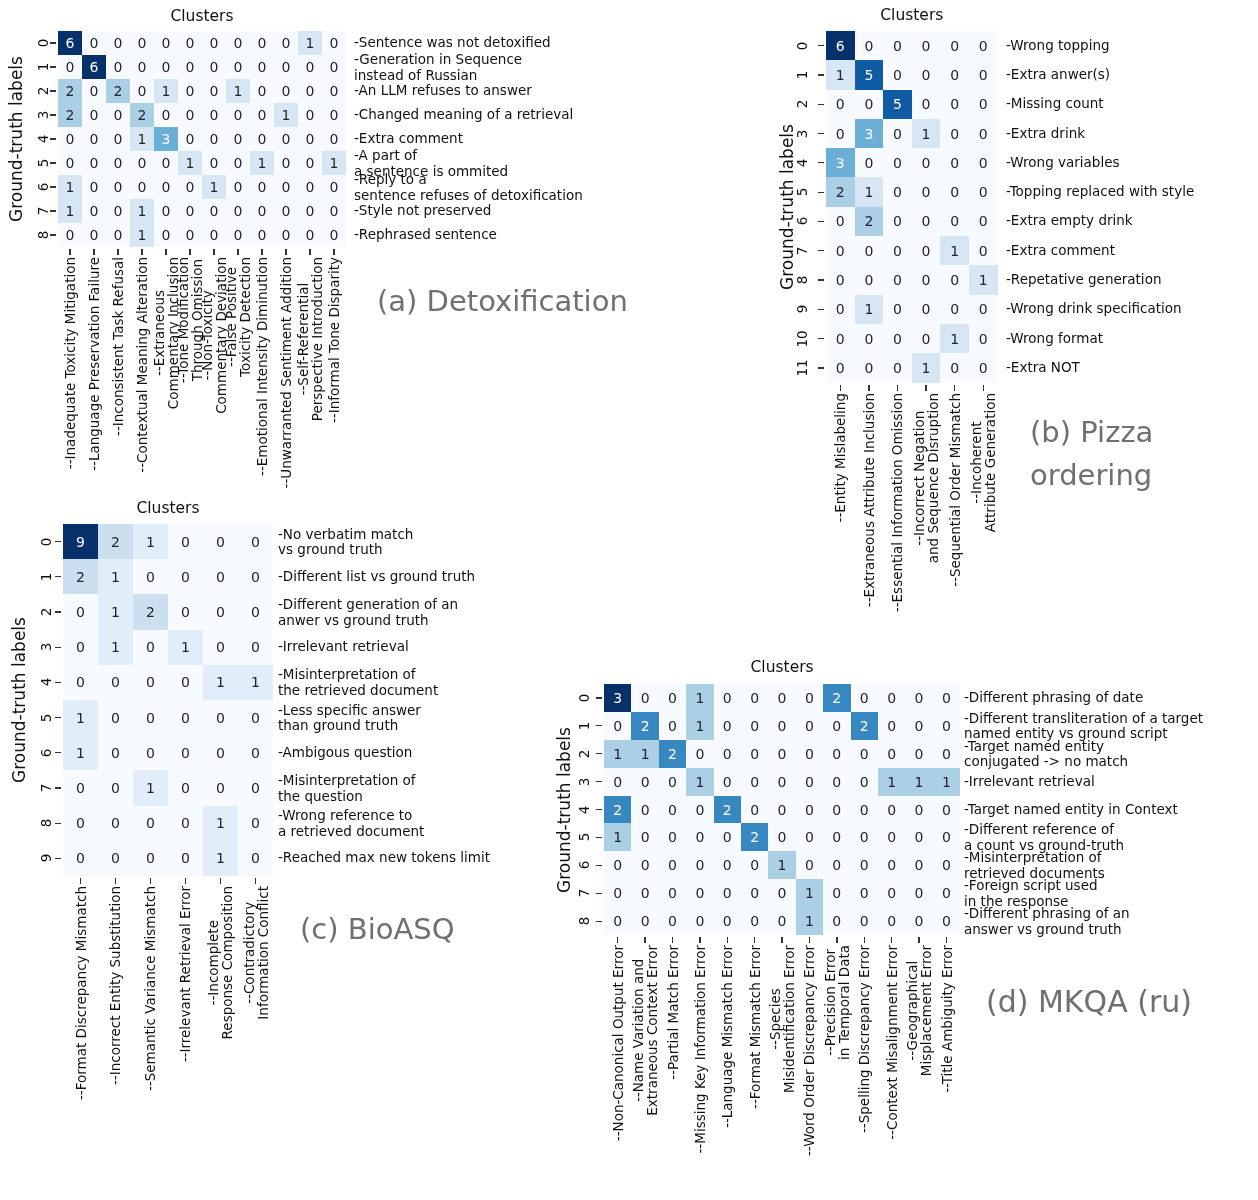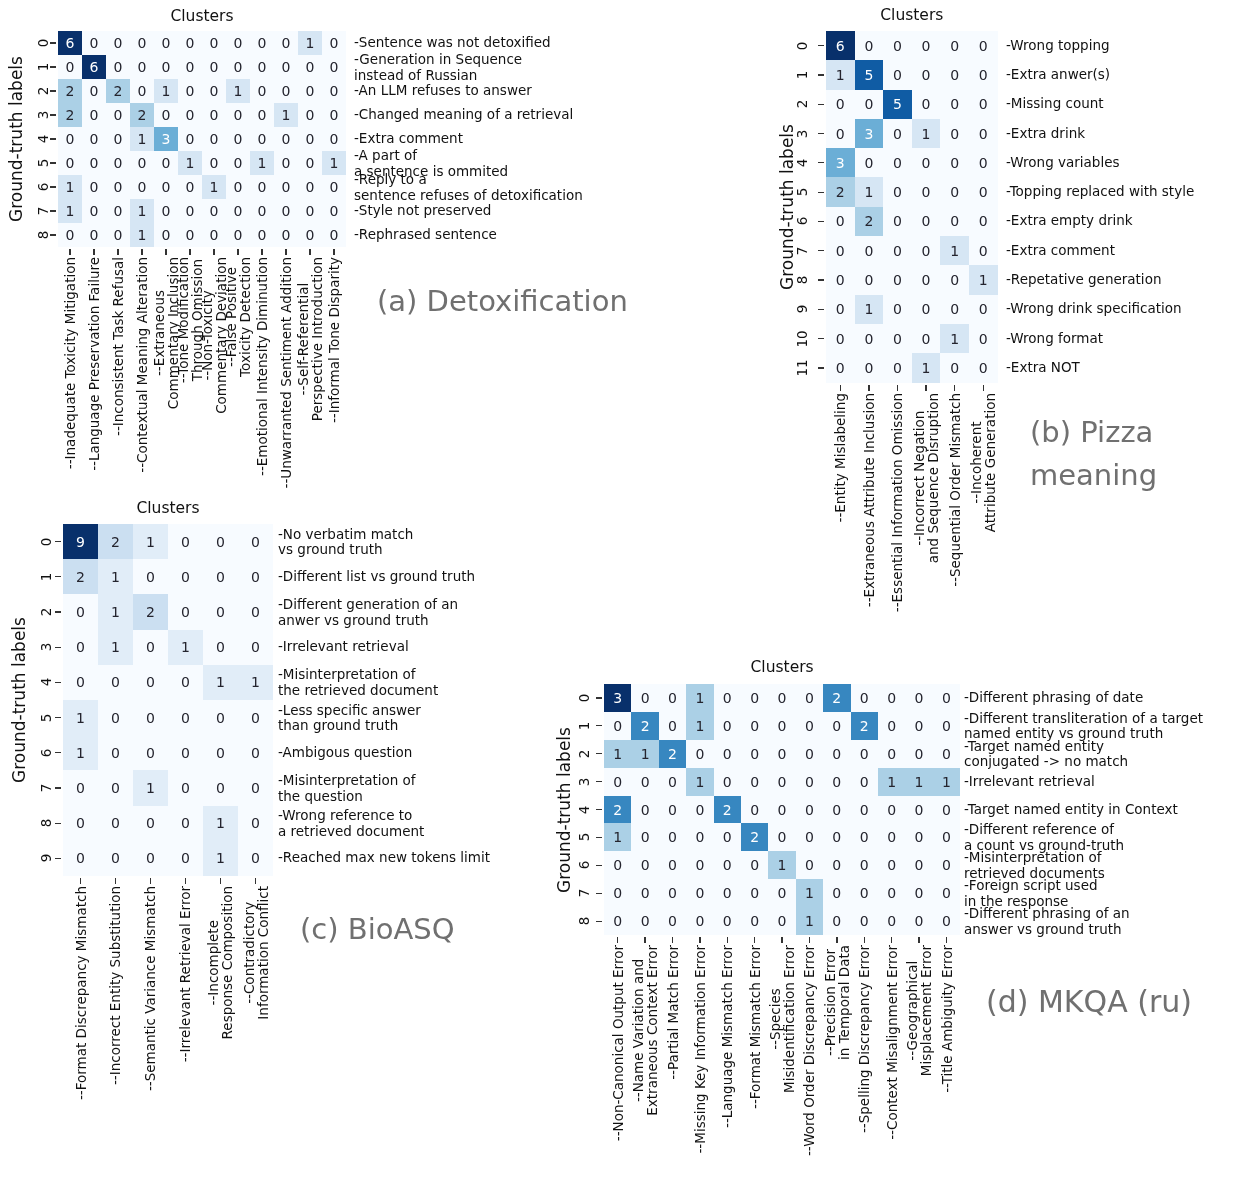--- a/index.html
+++ b/index.html
@@ -452,21 +452,21 @@
       <div class="abs tickmark" style="left: 954.05px; top: 384.6px; width: 1.3px; height: 6px;"></div>
       <div class="abs collabel-wrap" style="left: 947.7px; top: 392.6px;">
         <div class="collabel-text">--Sequential Order Mismatch</div>
       </div>
       <div class="abs tickmark" style="left: 982.65px; top: 384.6px; width: 1.3px; height: 6px;"></div>
       <div class="abs collabel-wrap" style="left: 969.3px; top: 392.6px;">
         <div class="collabel-text">--Incoherent
 Attribute Generation</div>
       </div>
       <div class="abs caption" style="left: 1030px; top: 411px; font-size: 29px; line-height: 43px;">(b) Pizza
-meaning</div>
+ordering</div>
     </div>
     <div class="abs" style="left: 0px; top: 0px;">
       <div class="abs panel-title" style="left: 168px; top: 499px;">Clusters</div>
       <div class="abs ylabel-wrap" style="left: 19px; top: 700px;">
         <div class="rot-center ylabel-text">Ground-truth labels</div>
       </div>
       <div class="abs hm-grid" style="left: 63px; top: 524px; width: 210px; height: 352px; grid-template-columns: repeat(6, 35px); grid-template-rows: repeat(10, 35.2px);">
         <div class="hm-cell" style="background: rgb(8, 48, 107); color: rgb(255, 255, 255);">9</div>
         <div class="hm-cell" style="background: rgb(203, 223, 241); color: rgb(36, 36, 46);">2</div>
         <div class="hm-cell" style="background: rgb(225, 237, 248); color: rgb(36, 36, 46);">1</div>
@@ -762,21 +762,21 @@
       </div>
       <div class="abs ann-wrap" style="left: 964px; top: 697.95px;">
         <div class="ann-text">-Different phrasing of date</div>
       </div>
       <div class="abs tickmark" style="left: 596px; top: 725.2px; width: 6px; height: 1.3px;"></div>
       <div class="abs" style="left: 584px; top: 725.85px; width: 0px; height: 0px;">
         <div class="rot-center row-digit">1</div>
       </div>
       <div class="abs ann-wrap" style="left: 964px; top: 725.85px;">
         <div class="ann-text">-Different transliteration of a target
-named entity vs ground truth</div>
+named entity vs ground script</div>
       </div>
       <div class="abs tickmark" style="left: 596px; top: 753.1px; width: 6px; height: 1.3px;"></div>
       <div class="abs" style="left: 584px; top: 753.75px; width: 0px; height: 0px;">
         <div class="rot-center row-digit">2</div>
       </div>
       <div class="abs ann-wrap" style="left: 964px; top: 753.75px;">
         <div class="ann-text">-Target named entity
 conjugated -&gt; no match</div>
       </div>
       <div class="abs tickmark" style="left: 596px; top: 781px; width: 6px; height: 1.3px;"></div>

